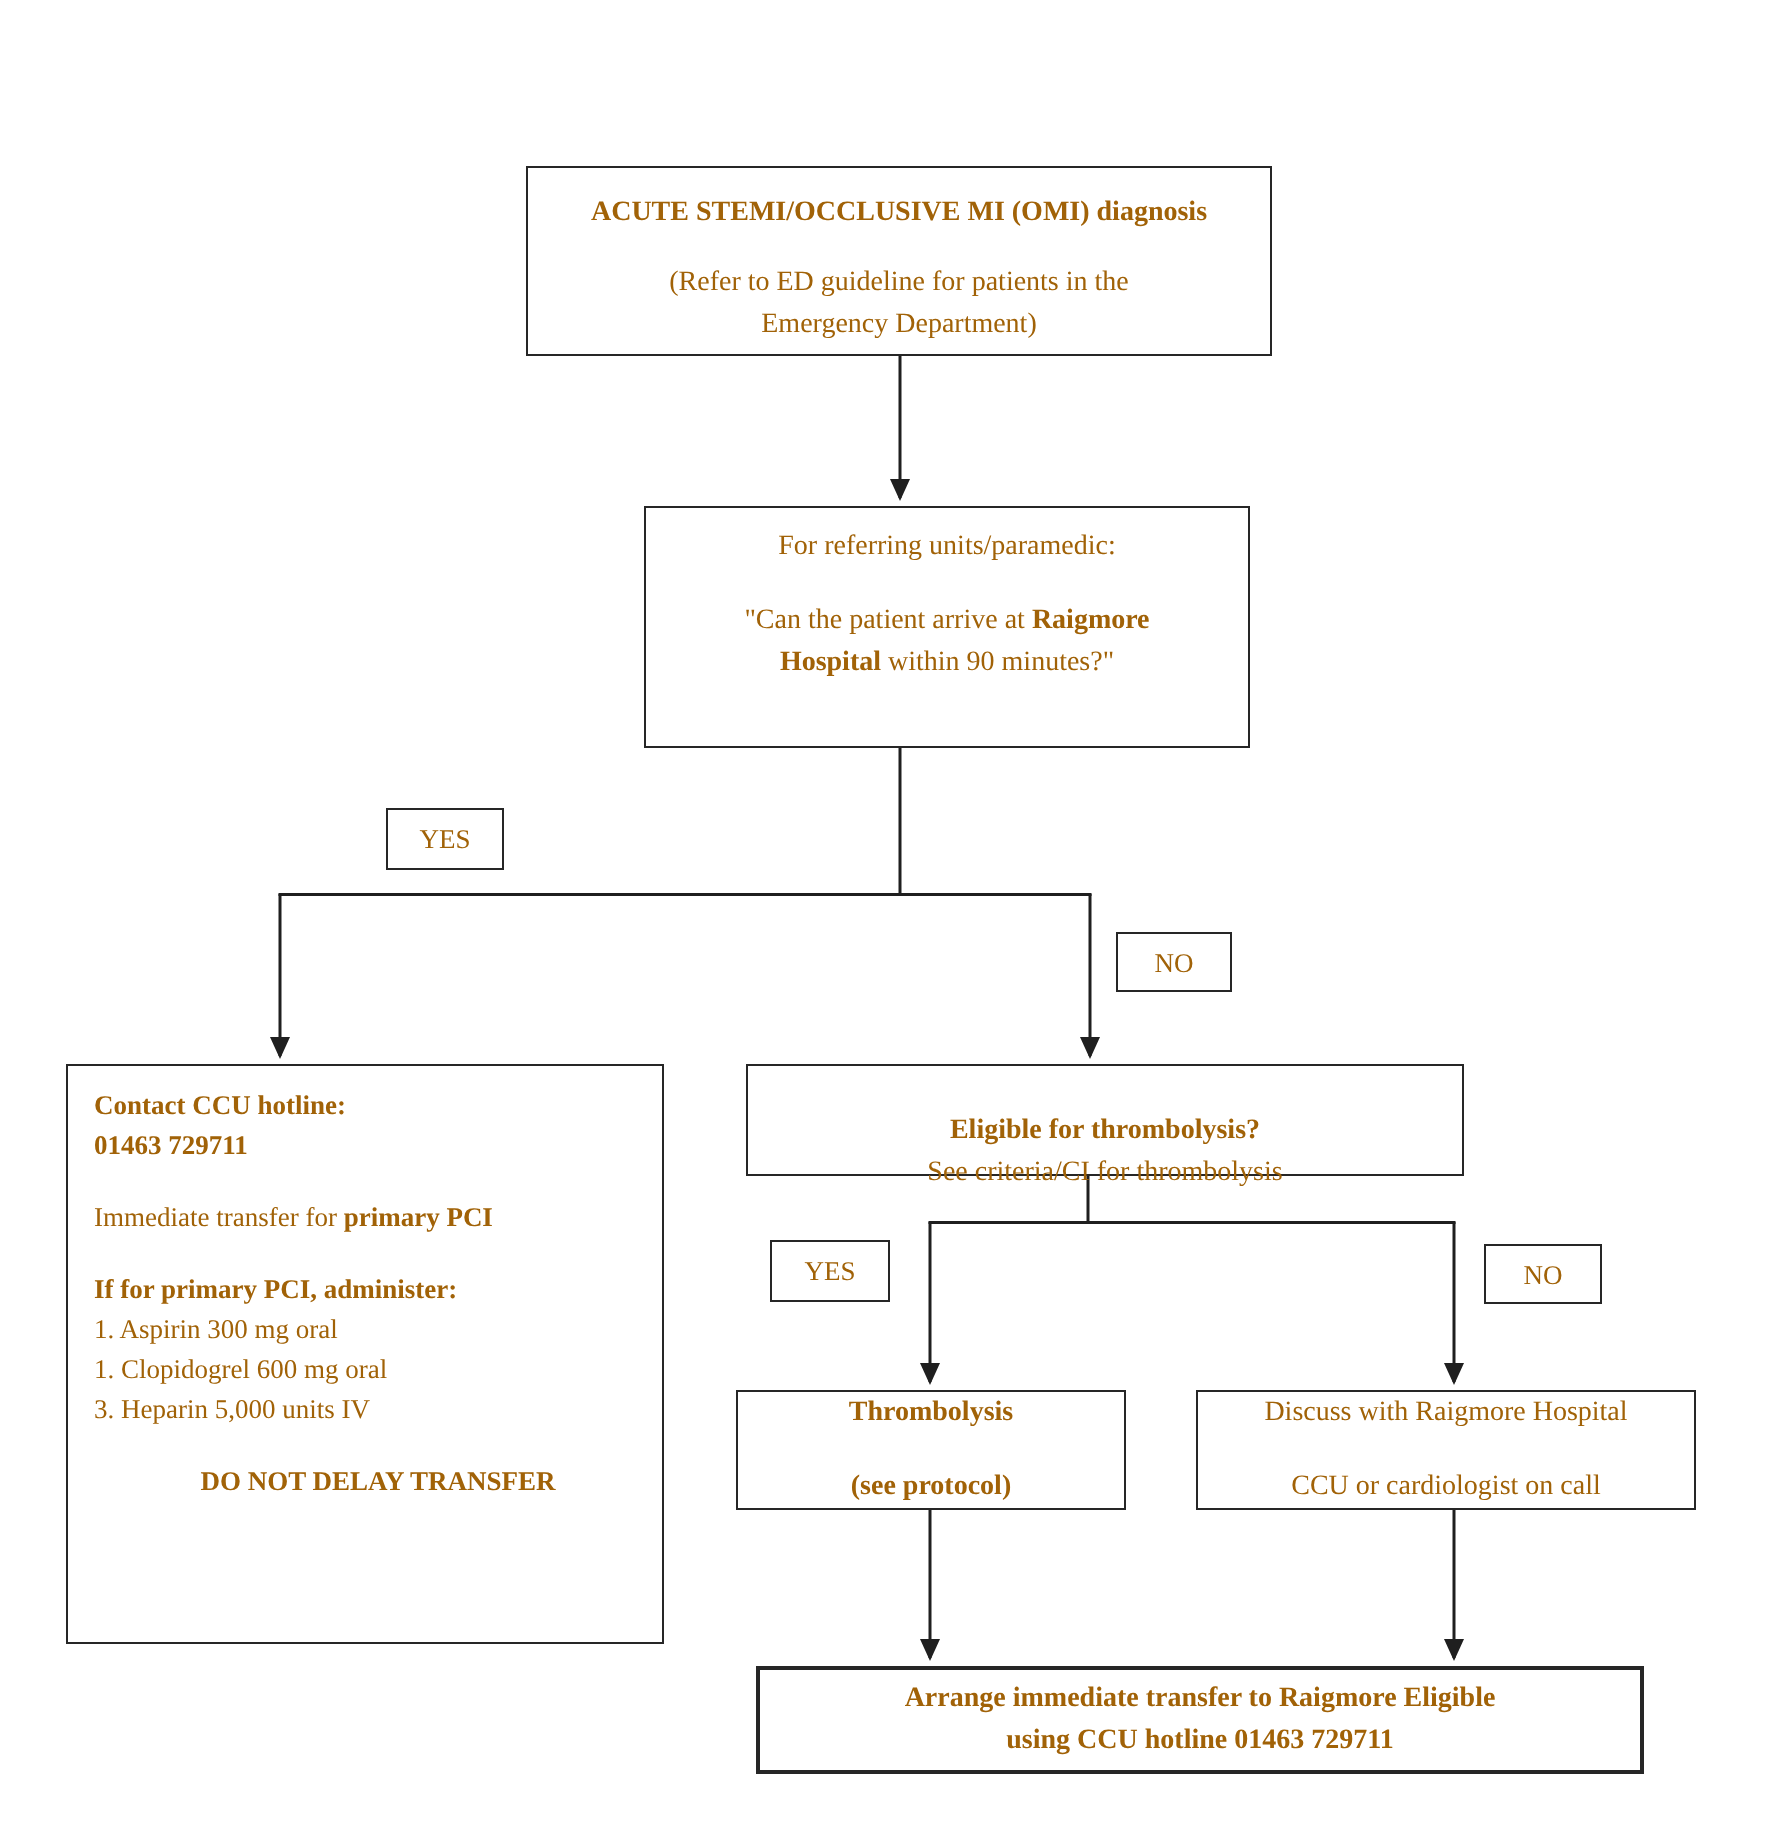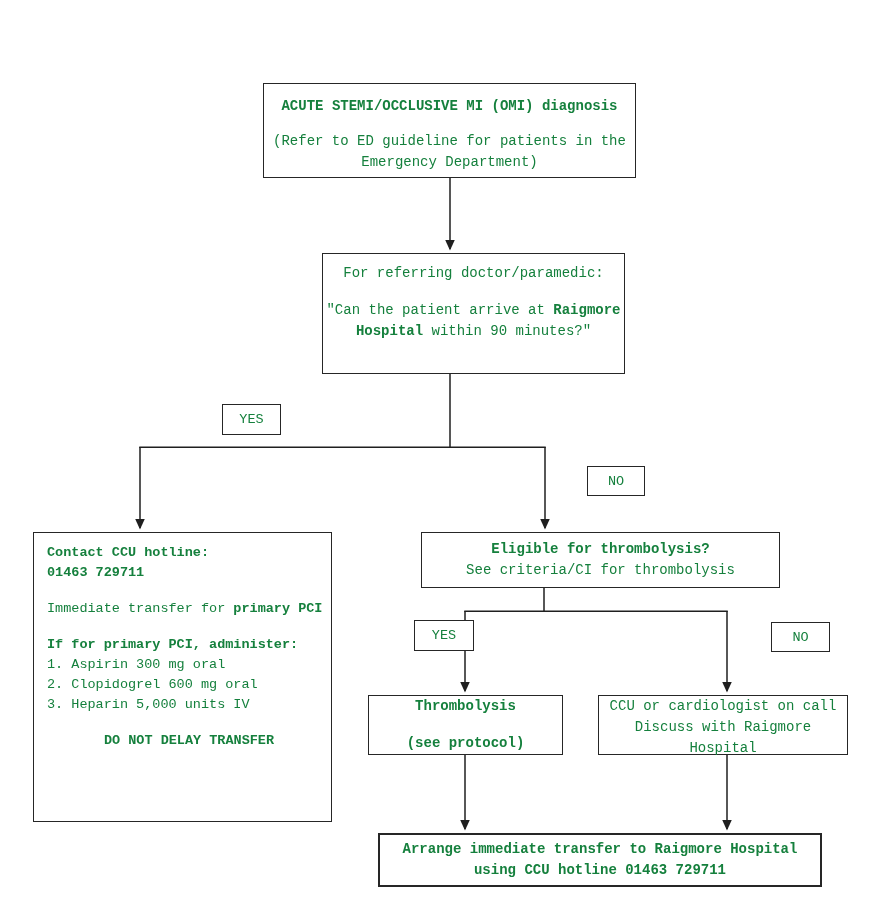--- a/index.html
+++ b/index.html
@@ -5,22 +5,22 @@
   html, body {
     margin: 0;
     padding: 0;
     background: #ffffff;
   }
   .canvas {
     position: relative;
     width: 894px;
     height: 912px;
     background: #ffffff;
-    font-family: Liberation Mono, monospace;
-    color: #15803d;
+    font-family: Liberation Serif, serif;
+    color: #a16207;
     overflow: hidden;
   }
   .connectors {
     position: absolute;
     left: 0; top: 0;
     pointer-events: none;
   }
   .ln {
     stroke: #1f1f1f;
     stroke-width: 1.5;
@@ -37,29 +37,28 @@
   .bold { font-weight: bold; }
   .spacer-sm { height: 14px; }
   .spacer-md { height: 16px; }
   .node-diagnosis { padding-top: 12px; }
   .node-question { padding-top: 9px; }
   .label-node {
     display: flex;
     align-items: center;
     justify-content: center;
     font-size: 13.5px;
-    margin-left: 29px;
   }
   .node-pci {
     padding: 10px 0 0 13px;
     font-size: 13.5px;
     line-height: 20px;
   }
   .pci-warning { text-align: center; }
-  .node-eligible { padding-top: 6px; margin-left: 48px; }
+  .node-eligible { padding-top: 22px; }
   .node-thrombolysis, .node-discuss {
     display: flex;
     flex-direction: column;
     justify-content: space-between;
   }
   .node-arrange {
     border-width: 2px;
     display: flex;
     flex-direction: column;
     justify-content: center;
@@ -94,21 +93,21 @@
   </svg>
 
   <div class="node center node-diagnosis" style="left:263px;top:83px;width:373px;height:95px">
     <div class="bold">ACUTE STEMI/OCCLUSIVE MI (OMI) diagnosis</div>
     <div class="spacer-sm"></div>
     <div>(Refer to ED guideline for patients in the</div>
     <div>Emergency Department)</div>
   </div>
 
   <div class="node center node-question" style="left:322px;top:253px;width:303px;height:121px">
-    <div>For referring doctor/paramedic:</div>
+    <div>For referring units/paramedic:</div>
     <div class="spacer-md"></div>
     <div><span>"Can the patient arrive at </span><b>Raigmore</b></div>
     <div><b>Hospital</b><span> within 90 minutes?"</span></div>
   </div>
 
   <div class="node label-node" style="left:193px;top:404px;width:59px;height:31px">
     <span>YES</span>
   </div>
 
   <div class="node label-node" style="left:558px;top:466px;width:58px;height:30px">
@@ -116,21 +115,21 @@
   </div>
 
   <div class="node node-pci" style="left:33px;top:532px;width:299px;height:290px">
     <div class="bold">Contact CCU hotline:</div>
     <div class="bold">01463 729711</div>
     <div class="spacer-md"></div>
     <div><span>Immediate transfer for </span><b>primary PCI</b></div>
     <div class="spacer-md"></div>
     <div class="bold">If for primary PCI, administer:</div>
     <div>1. Aspirin 300 mg oral</div>
-    <div>2. Clopidogrel 600 mg oral</div>
+    <div>1. Clopidogrel 600 mg oral</div>
     <div>3. Heparin 5,000 units IV</div>
     <div class="spacer-md"></div>
     <div class="bold pci-warning">DO NOT DELAY TRANSFER</div>
     <div class="spacer-md"></div>
   </div>
 
   <div class="node center node-eligible" style="left:373px;top:532px;width:359px;height:56px">
     <div class="bold">Eligible for thrombolysis?</div>
     <div>See criteria/CI for thrombolysis</div>
   </div>
@@ -142,22 +141,22 @@
   <div class="node label-node" style="left:742px;top:622px;width:59px;height:30px">
     <span>NO</span>
   </div>
 
   <div class="node center node-thrombolysis" style="left:368px;top:695px;width:195px;height:60px">
     <div class="bold">Thrombolysis</div>
     <div class="bold">(see protocol)</div>
   </div>
 
   <div class="node center node-discuss" style="left:598px;top:695px;width:250px;height:60px">
+    <div>Discuss with Raigmore Hospital</div>
     <div>CCU or cardiologist on call</div>
-    <div>Discuss with Raigmore Hospital</div>
   </div>
 
   <div class="node center node-arrange" style="left:378px;top:833px;width:444px;height:54px">
-    <div class="bold">Arrange immediate transfer to Raigmore Hospital</div>
+    <div class="bold">Arrange immediate transfer to Raigmore Eligible</div>
     <div class="bold">using CCU hotline 01463 729711</div>
   </div>
 
 </div>
 
 </body></html>

